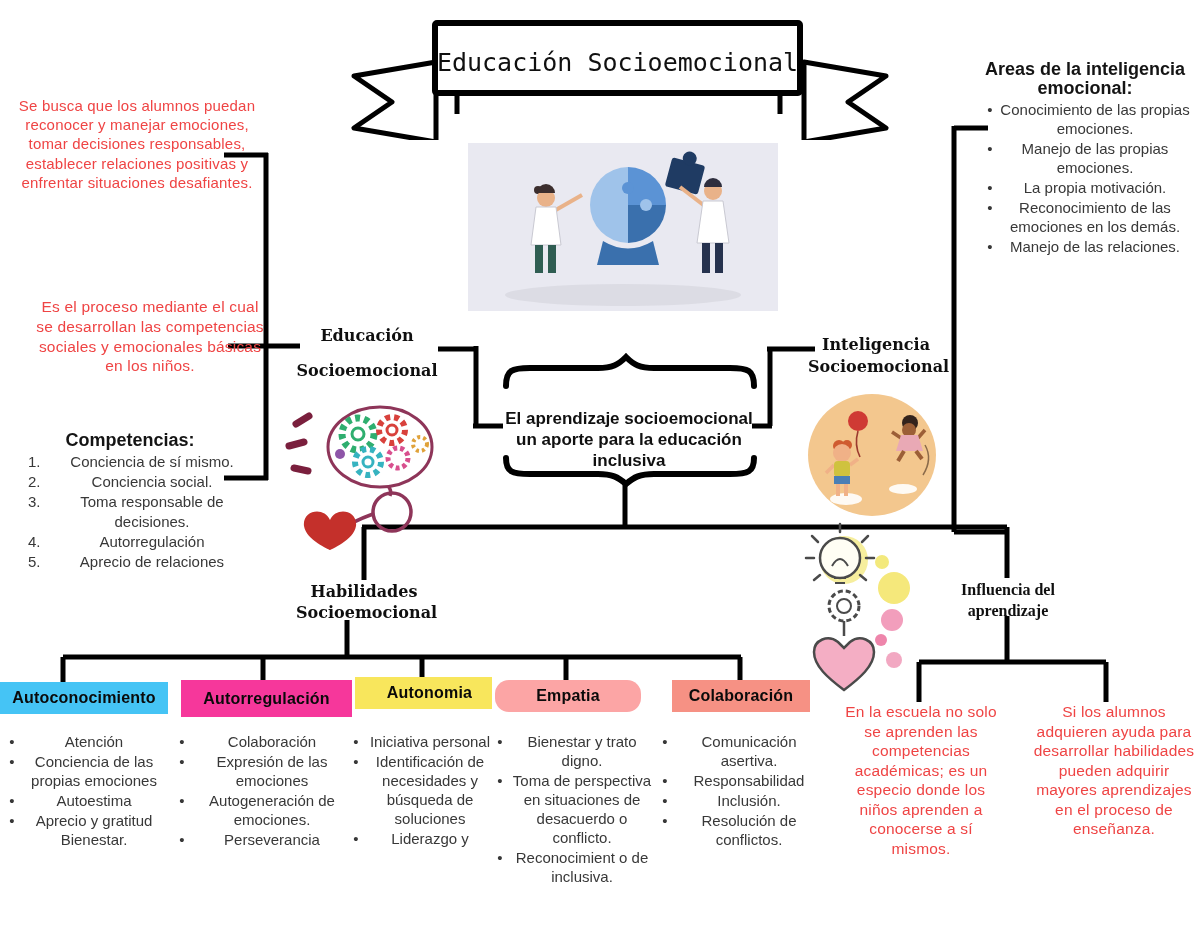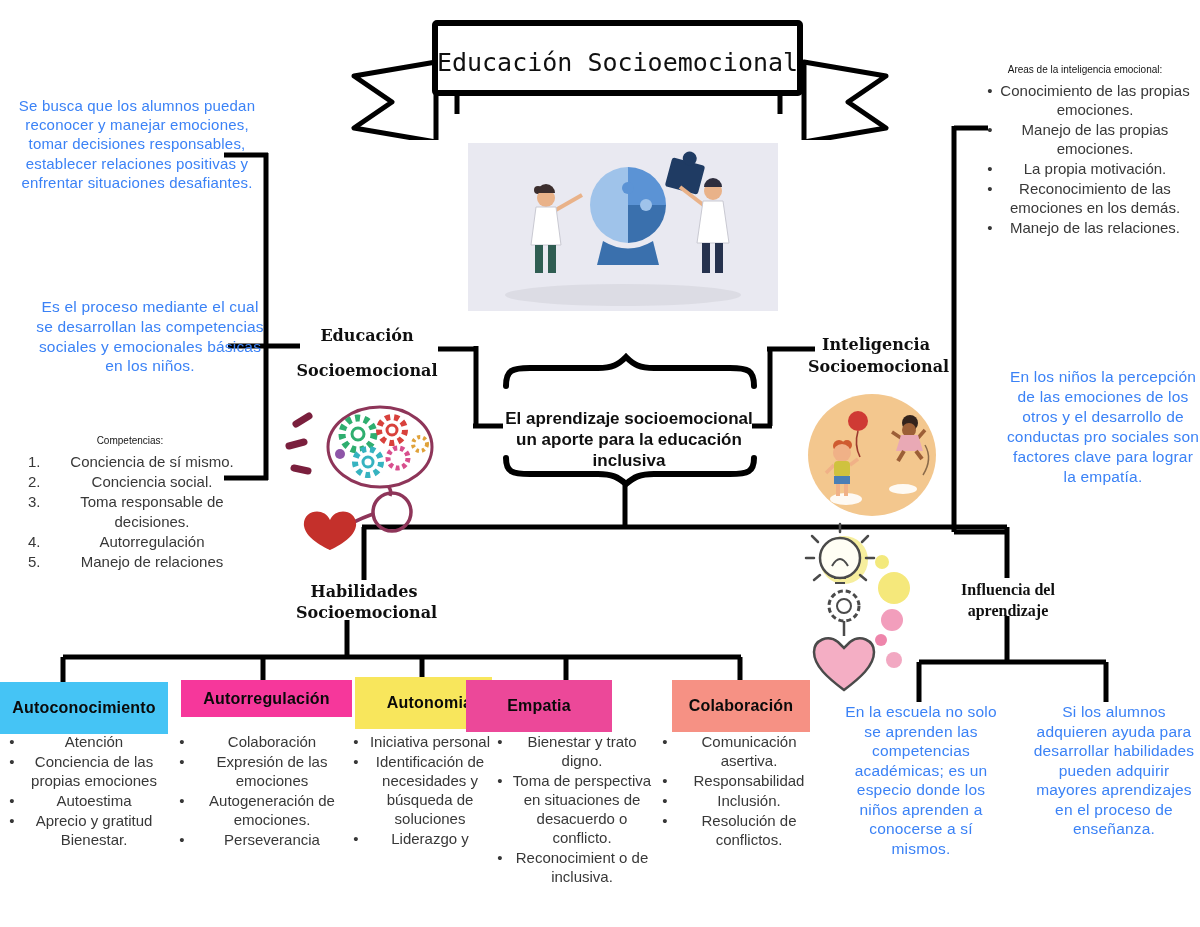--- a/index.html
+++ b/index.html
@@ -1,26 +1,26 @@
 <!DOCTYPE html>
 <html><head>
 <meta charset="utf-8">
 <style>
   html,body{margin:0;padding:0;background:#fff;}
   #canvas{position:relative;width:1200px;height:927px;background:#fff;overflow:hidden;
           font-family:"Liberation Sans",sans-serif;}
   svg{display:block;}
   .abs{position:absolute;}
   .para{position:absolute;text-align:center;font-family:"Liberation Sans",sans-serif;
-        color:#3b82f6;font-size:15px;line-height:1.28;letter-spacing:.2px;}
+        color:#ef4444;font-size:15px;line-height:1.28;letter-spacing:.2px;}
   .slab{position:absolute;text-align:center;font-family:"DejaVu Serif",serif;
         font-weight:bold;color:#0f0f0f;font-size:16px;}
-  .sans-head{position:absolute;text-align:center;font-weight:normal;color:#141414;
-        font-size:10px;line-height:19px;font-family:"Liberation Sans",sans-serif;}
-  .box{position:absolute;height:52px;display:flex;align-items:center;justify-content:center;
+  .sans-head{position:absolute;text-align:center;font-weight:bold;color:#141414;
+        font-size:18px;line-height:19px;font-family:"Liberation Sans",sans-serif;}
+  .box{position:absolute;height:32px;display:flex;align-items:center;justify-content:center;
         font-family:"Liberation Sans",sans-serif;font-weight:bold;font-size:16px;
         color:#0a0a0a;letter-spacing:.2px;}
   .blist{position:absolute;font-size:15px;line-height:19px;color:#383838;}
   .brow{display:flex;margin-bottom:1px;}
   .brow .b{flex:none;width:20px;text-align:center;}
   .brow .t{flex:1;text-align:center;}
   .crow{display:flex;font-size:15px;line-height:20px;color:#383838;}
   .crow .n{flex:none;width:34px;text-align:left;padding-left:10px;}
   .crow .t{flex:1;text-align:center;}
   .title-text{position:absolute;left:435px;top:28px;width:365px;height:70px;line-height:70px;
@@ -196,21 +196,21 @@
     <div class="crow">
       <span class="n">3.</span>
       <span class="t">Toma responsable de decisiones.</span>
       </div>
     <div class="crow">
       <span class="n">4.</span>
       <span class="t">Autorregulación</span>
       </div>
     <div class="crow">
       <span class="n">5.</span>
-      <span class="t">Manejo de relaciones</span>
+      <span class="t">Aprecio de relaciones</span>
       </div>
   </div>
 
   <div class="slab" style="left:296px;top:318px;width:142px;line-height:35px;">
     <div>Educación</div>
     <div>Socioemocional</div>
   </div>
 
   <div class="center-idea">El aprendizaje socioemocional un aporte para la educación inclusiva</div>
 
@@ -238,31 +238,30 @@
         <span class="b">•</span>
         <span class="t">Reconocimiento de las emociones en los demás.</span>
         </div>
       <div class="brow">
         <span class="b">•</span>
         <span class="t">Manejo de las relaciones.</span>
         </div>
     </div>
   </div>
 
-  <div class="para" style="left:1006px;top:367px;width:194px;font-size:15.5px;line-height:20px;">En los niños la percepción de las emociones de los otros y el desarrollo de conductas pro sociales son factores clave para lograr la empatía.</div>
 
   <div class="slab" style="left:296px;top:581px;width:136px;line-height:21px;">
     <div>Habilidades</div>
     <div>Socioemocional</div>
   </div>
 
   <div class="box" style="left: 0px; top: 682px; width: 168px; background-color: rgb(69, 196, 245);">Autoconocimiento</div>
   <div class="box" style="left: 181px; top: 680px; width: 171px; height: 37px; background-color: rgb(246, 55, 155);">Autorregulación</div>
   <div class="box" style="left: 355px; top: 677px; width: 125px; background-color: rgb(248, 230, 92); padding-left: 12px;">Autonomia</div>
-  <div class="box" style="left: 466px; top: 680px; width: 146px; background-color: #ec4899;">Empatia</div>
+  <div class="box" style="left: 495px; top: 680px; width: 146px; background-color: #fca5a5; border-radius: 14px;">Empatia</div>
   <div class="box" style="left: 672px; top: 680px; width: 138px; background-color: rgb(246, 145, 132);">Colaboración</div>
 
   <div class="blist" style="left:2px;top:732px;width:164px;">
     <div class="brow">
       <span class="b">•</span>
       <span class="t">Atención</span>
       </div>
     <div class="brow">
       <span class="b">•</span>
       <span class="t">Conciencia de las propias emociones</span>

